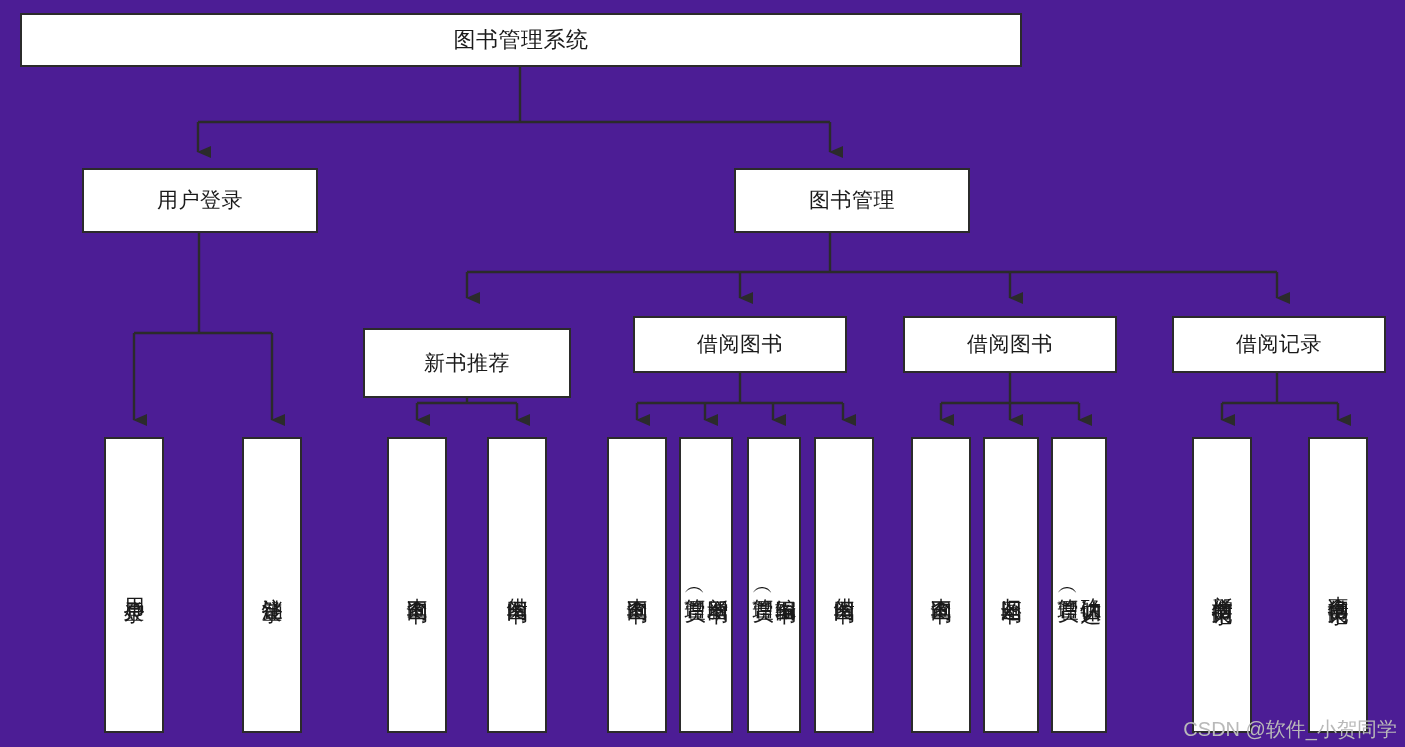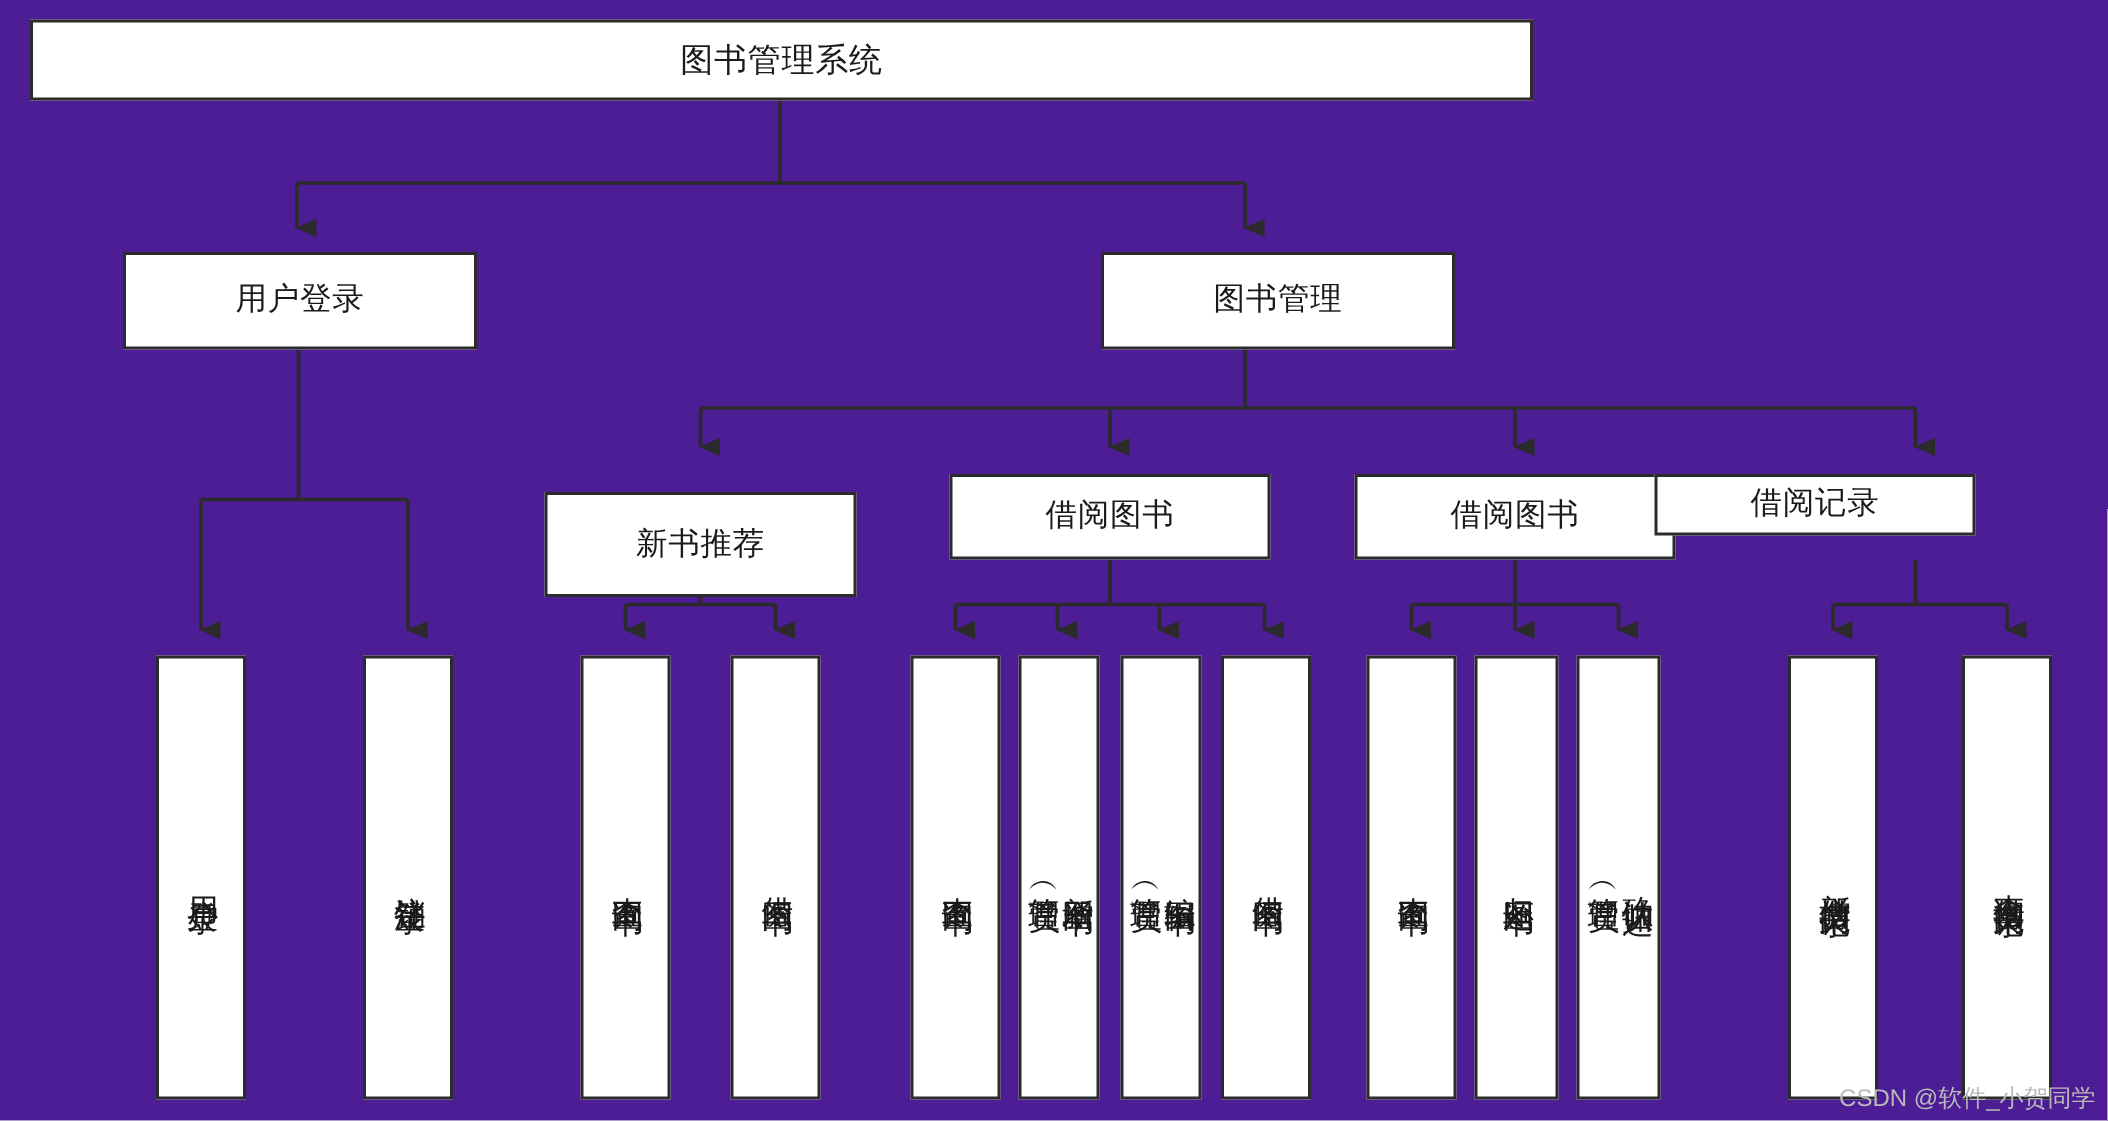--- a/index.html
+++ b/index.html
@@ -61,21 +61,21 @@
     font-size: 21px;
     line-height: 1.08;
     letter-spacing: 2px;
     white-space: pre-line;
     max-height: 100%;
   }
   .watermark {
     position: absolute;
     right: 8px;
     bottom: 4px;
-    font-size: 16px;
+    font-size: 20px;
     color: #b9b9b9;
     white-space: nowrap;
     user-select: none;
   }
 </style>
 </head>
 <body>
 
 <div id="diagram-root">
 
@@ -146,21 +146,21 @@
   </div>
 
   <div class="node horiz" style="left:633px; top:316px; width:214px; height:57px;">
     <span class="label">借阅图书</span>
   </div>
 
   <div class="node horiz" style="left:903px; top:316px; width:214px; height:57px;">
     <span class="label">借阅图书</span>
   </div>
 
-  <div class="node horiz" style="left:1103px; top:316px; width:214px; height:41px;">
+  <div class="node horiz" style="left:1172px; top:316px; width:214px; height:57px;">
     <span class="label">借阅记录</span>
   </div>
 
   <div class="node vert" style="left:104px; top:437px; width:60px; height:296px;">
     <span class="label">用户登录</span>
   </div>
 
   <div class="node vert" style="left:242px; top:437px; width:60px; height:296px;">
     <span class="label">注销登录</span>
   </div>

